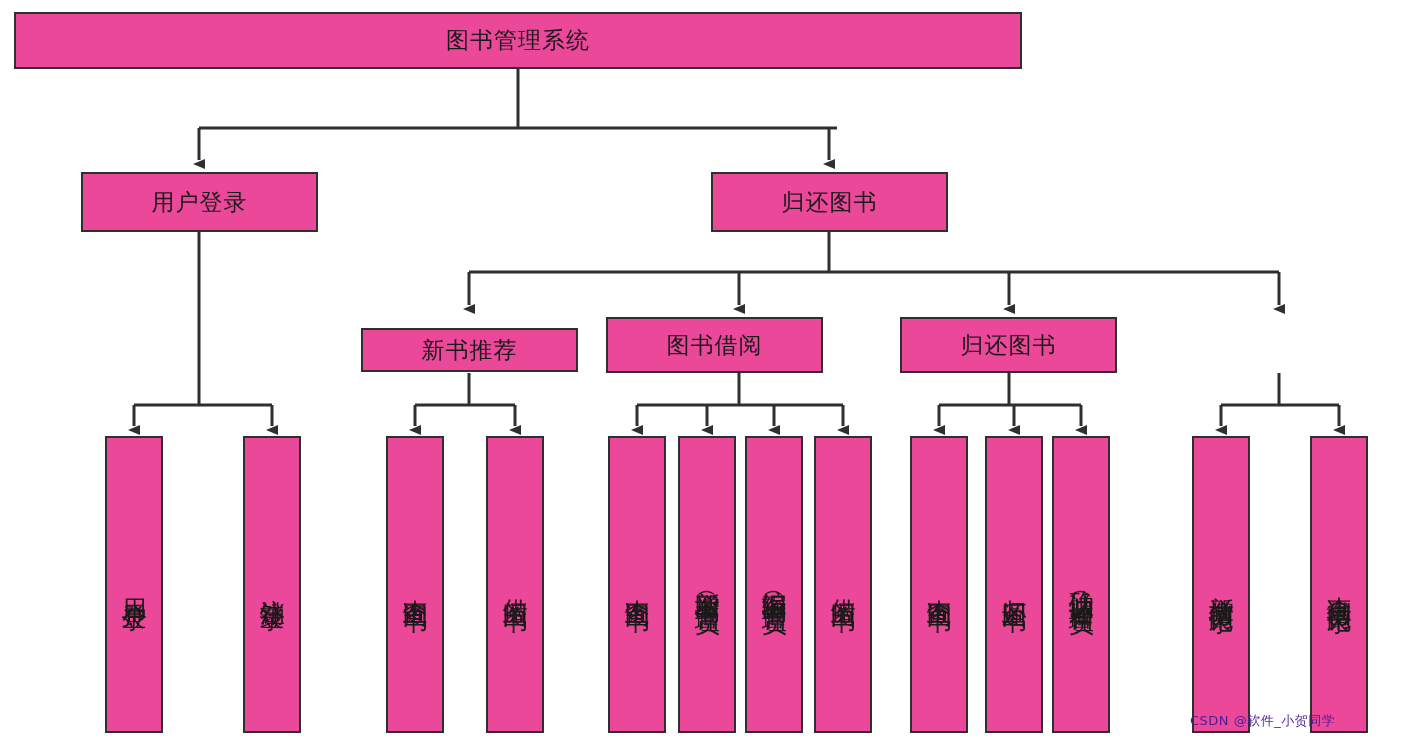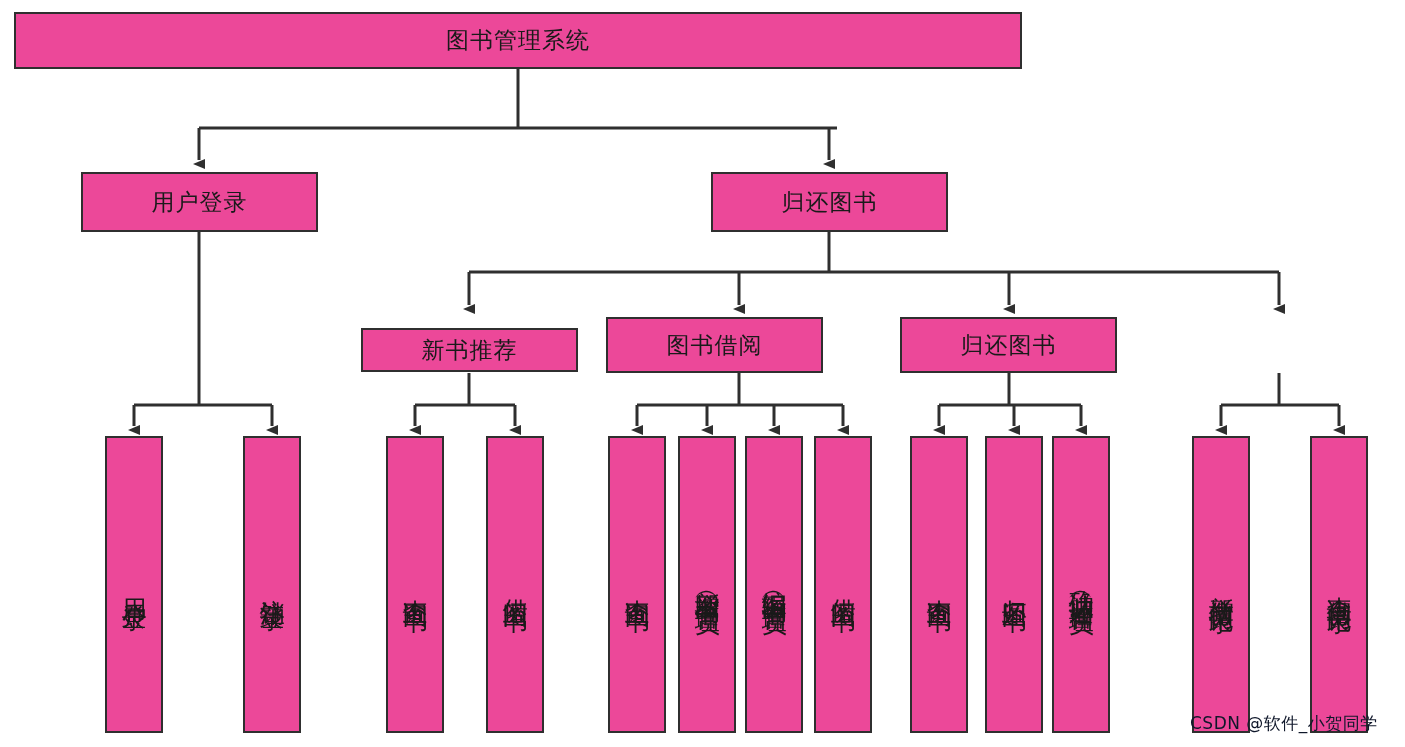--- a/index.html
+++ b/index.html
@@ -51,22 +51,22 @@
   }
   .node.leaf .vtext {
     writing-mode: vertical-rl;
     text-orientation: upright;
     display: block;
   }
   .watermark {
     position: absolute;
     left: 1190px;
     top: 712px;
-    font-size: 17px;
-    color: #0f172a;
+    font-size: 13px;
+    color: #4c1d95;
     white-space: nowrap;
     letter-spacing: 0.5px;
   }
 </style>
 </head>
 <body>
 
 <div id="canvas">
 
   <svg class="edges" viewBox="0 0 1405 747" xmlns="http://www.w3.org/2000/svg">

